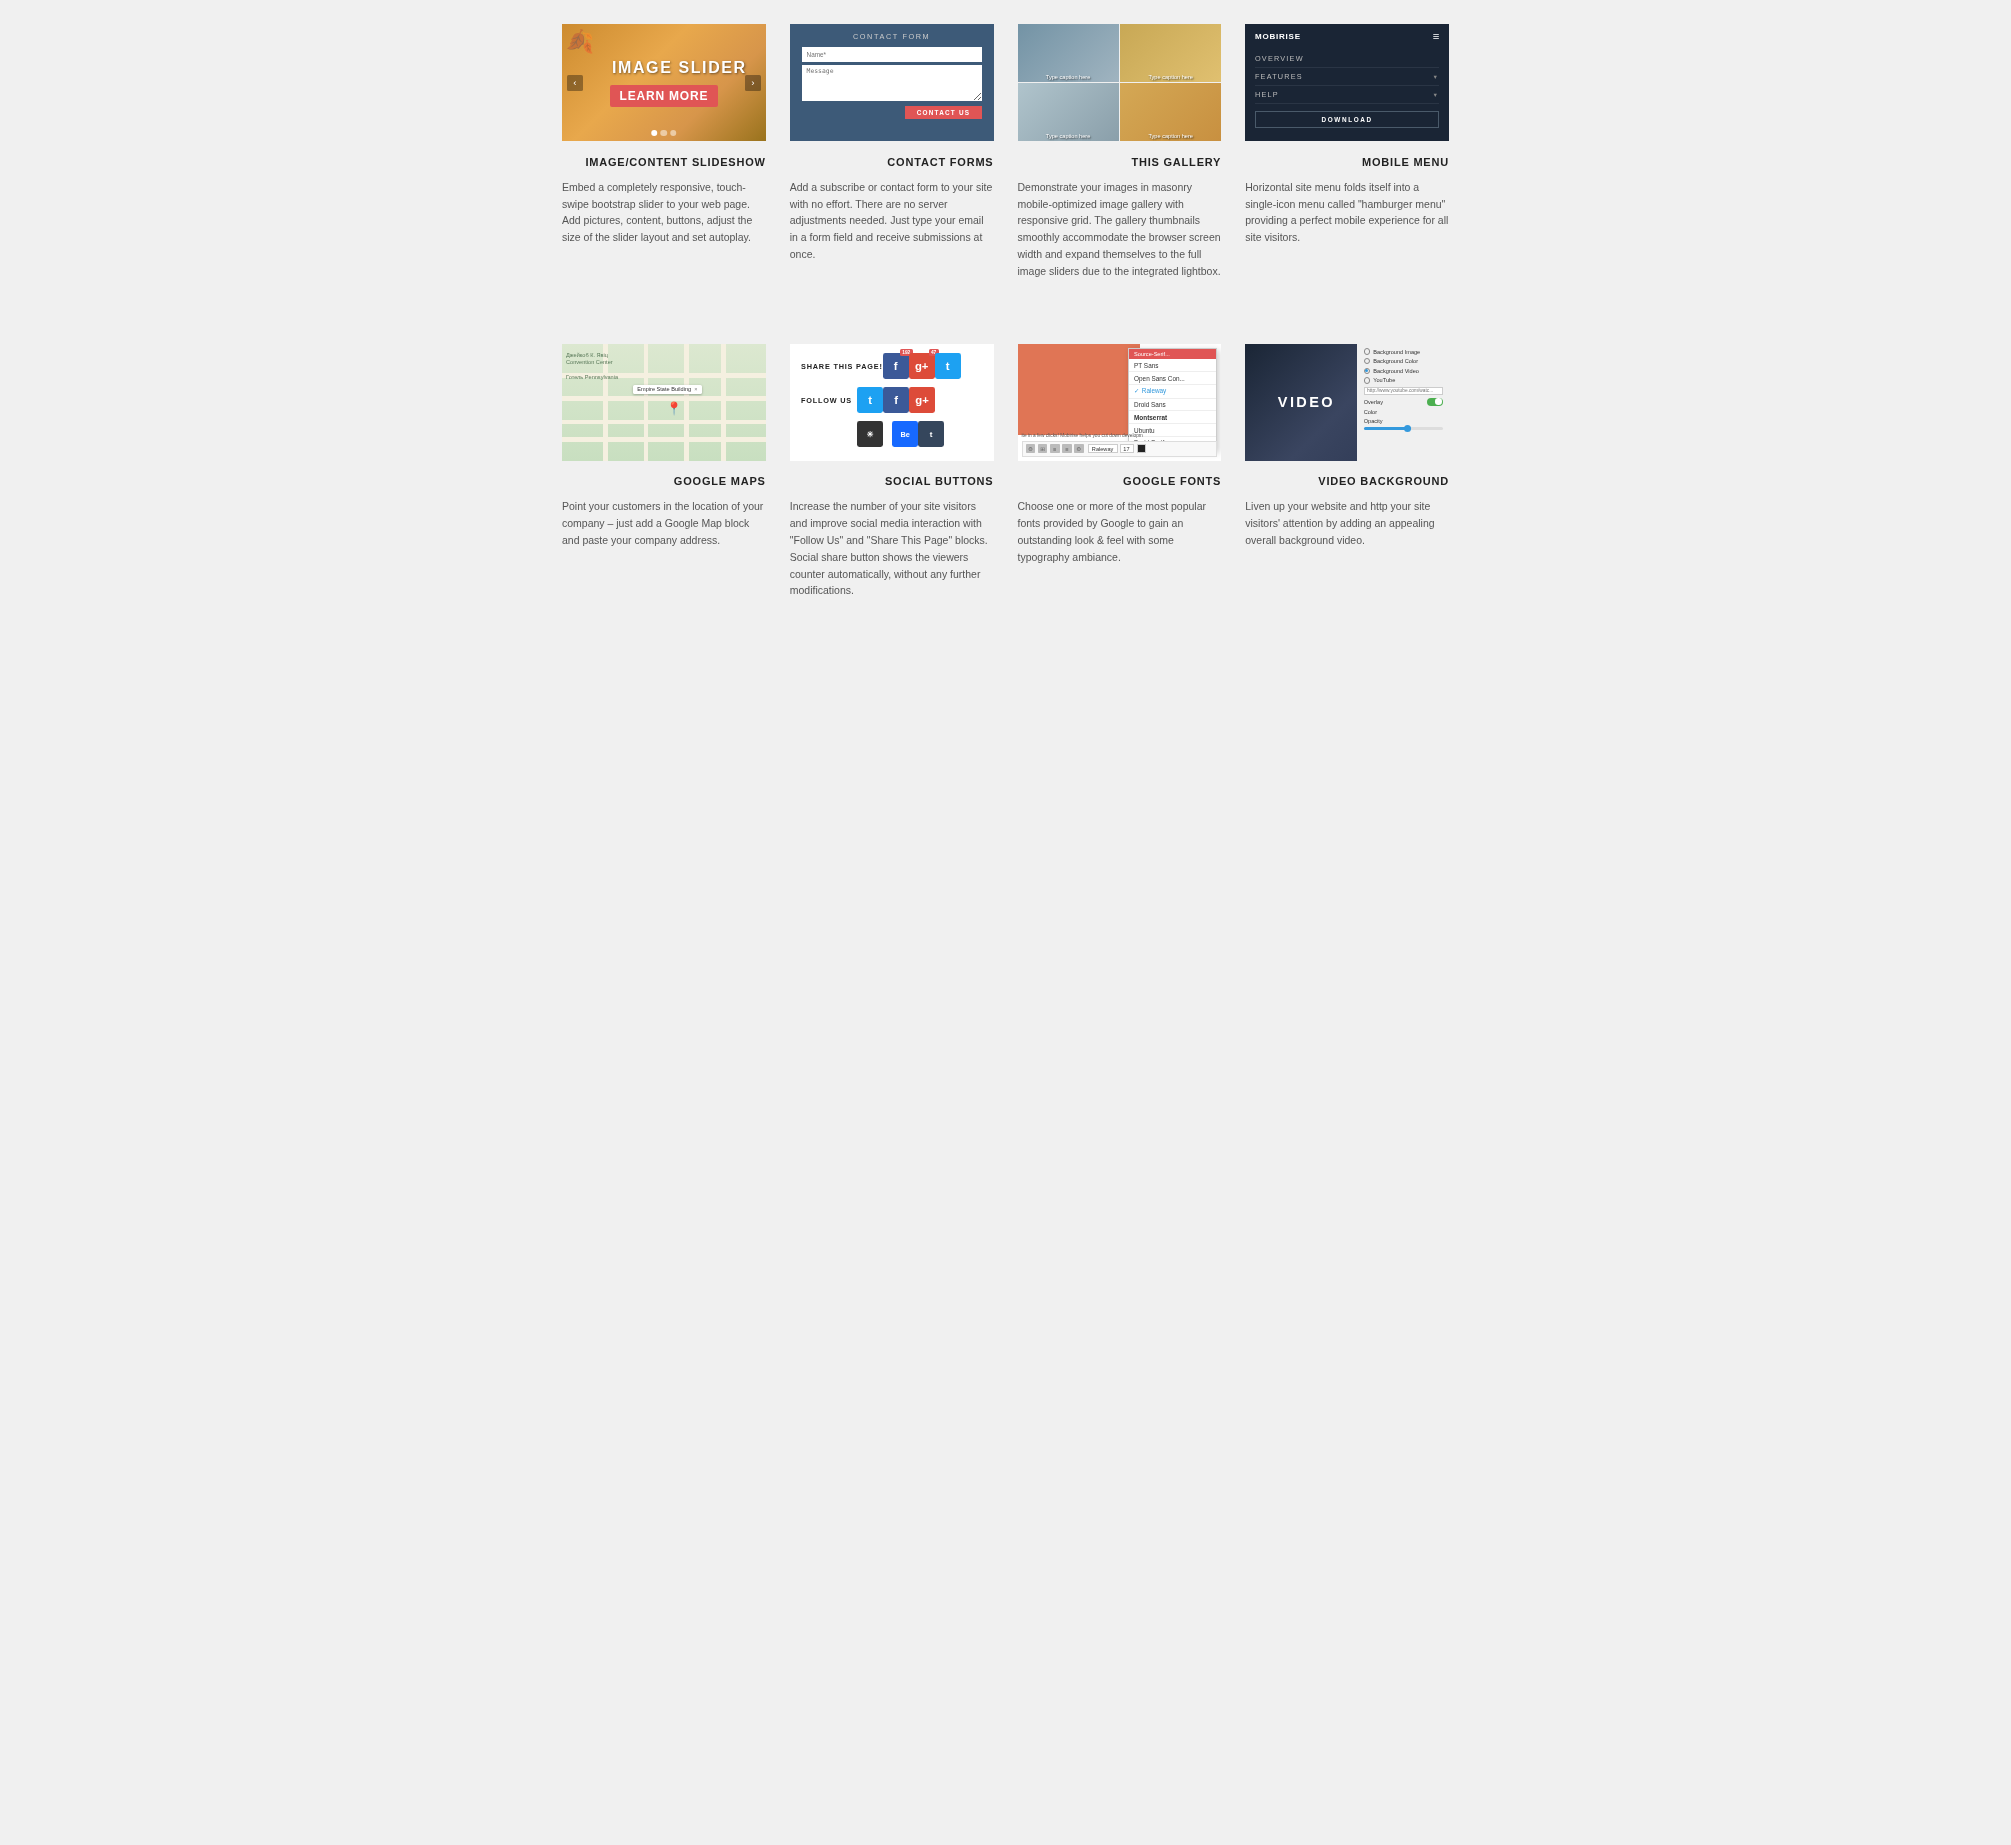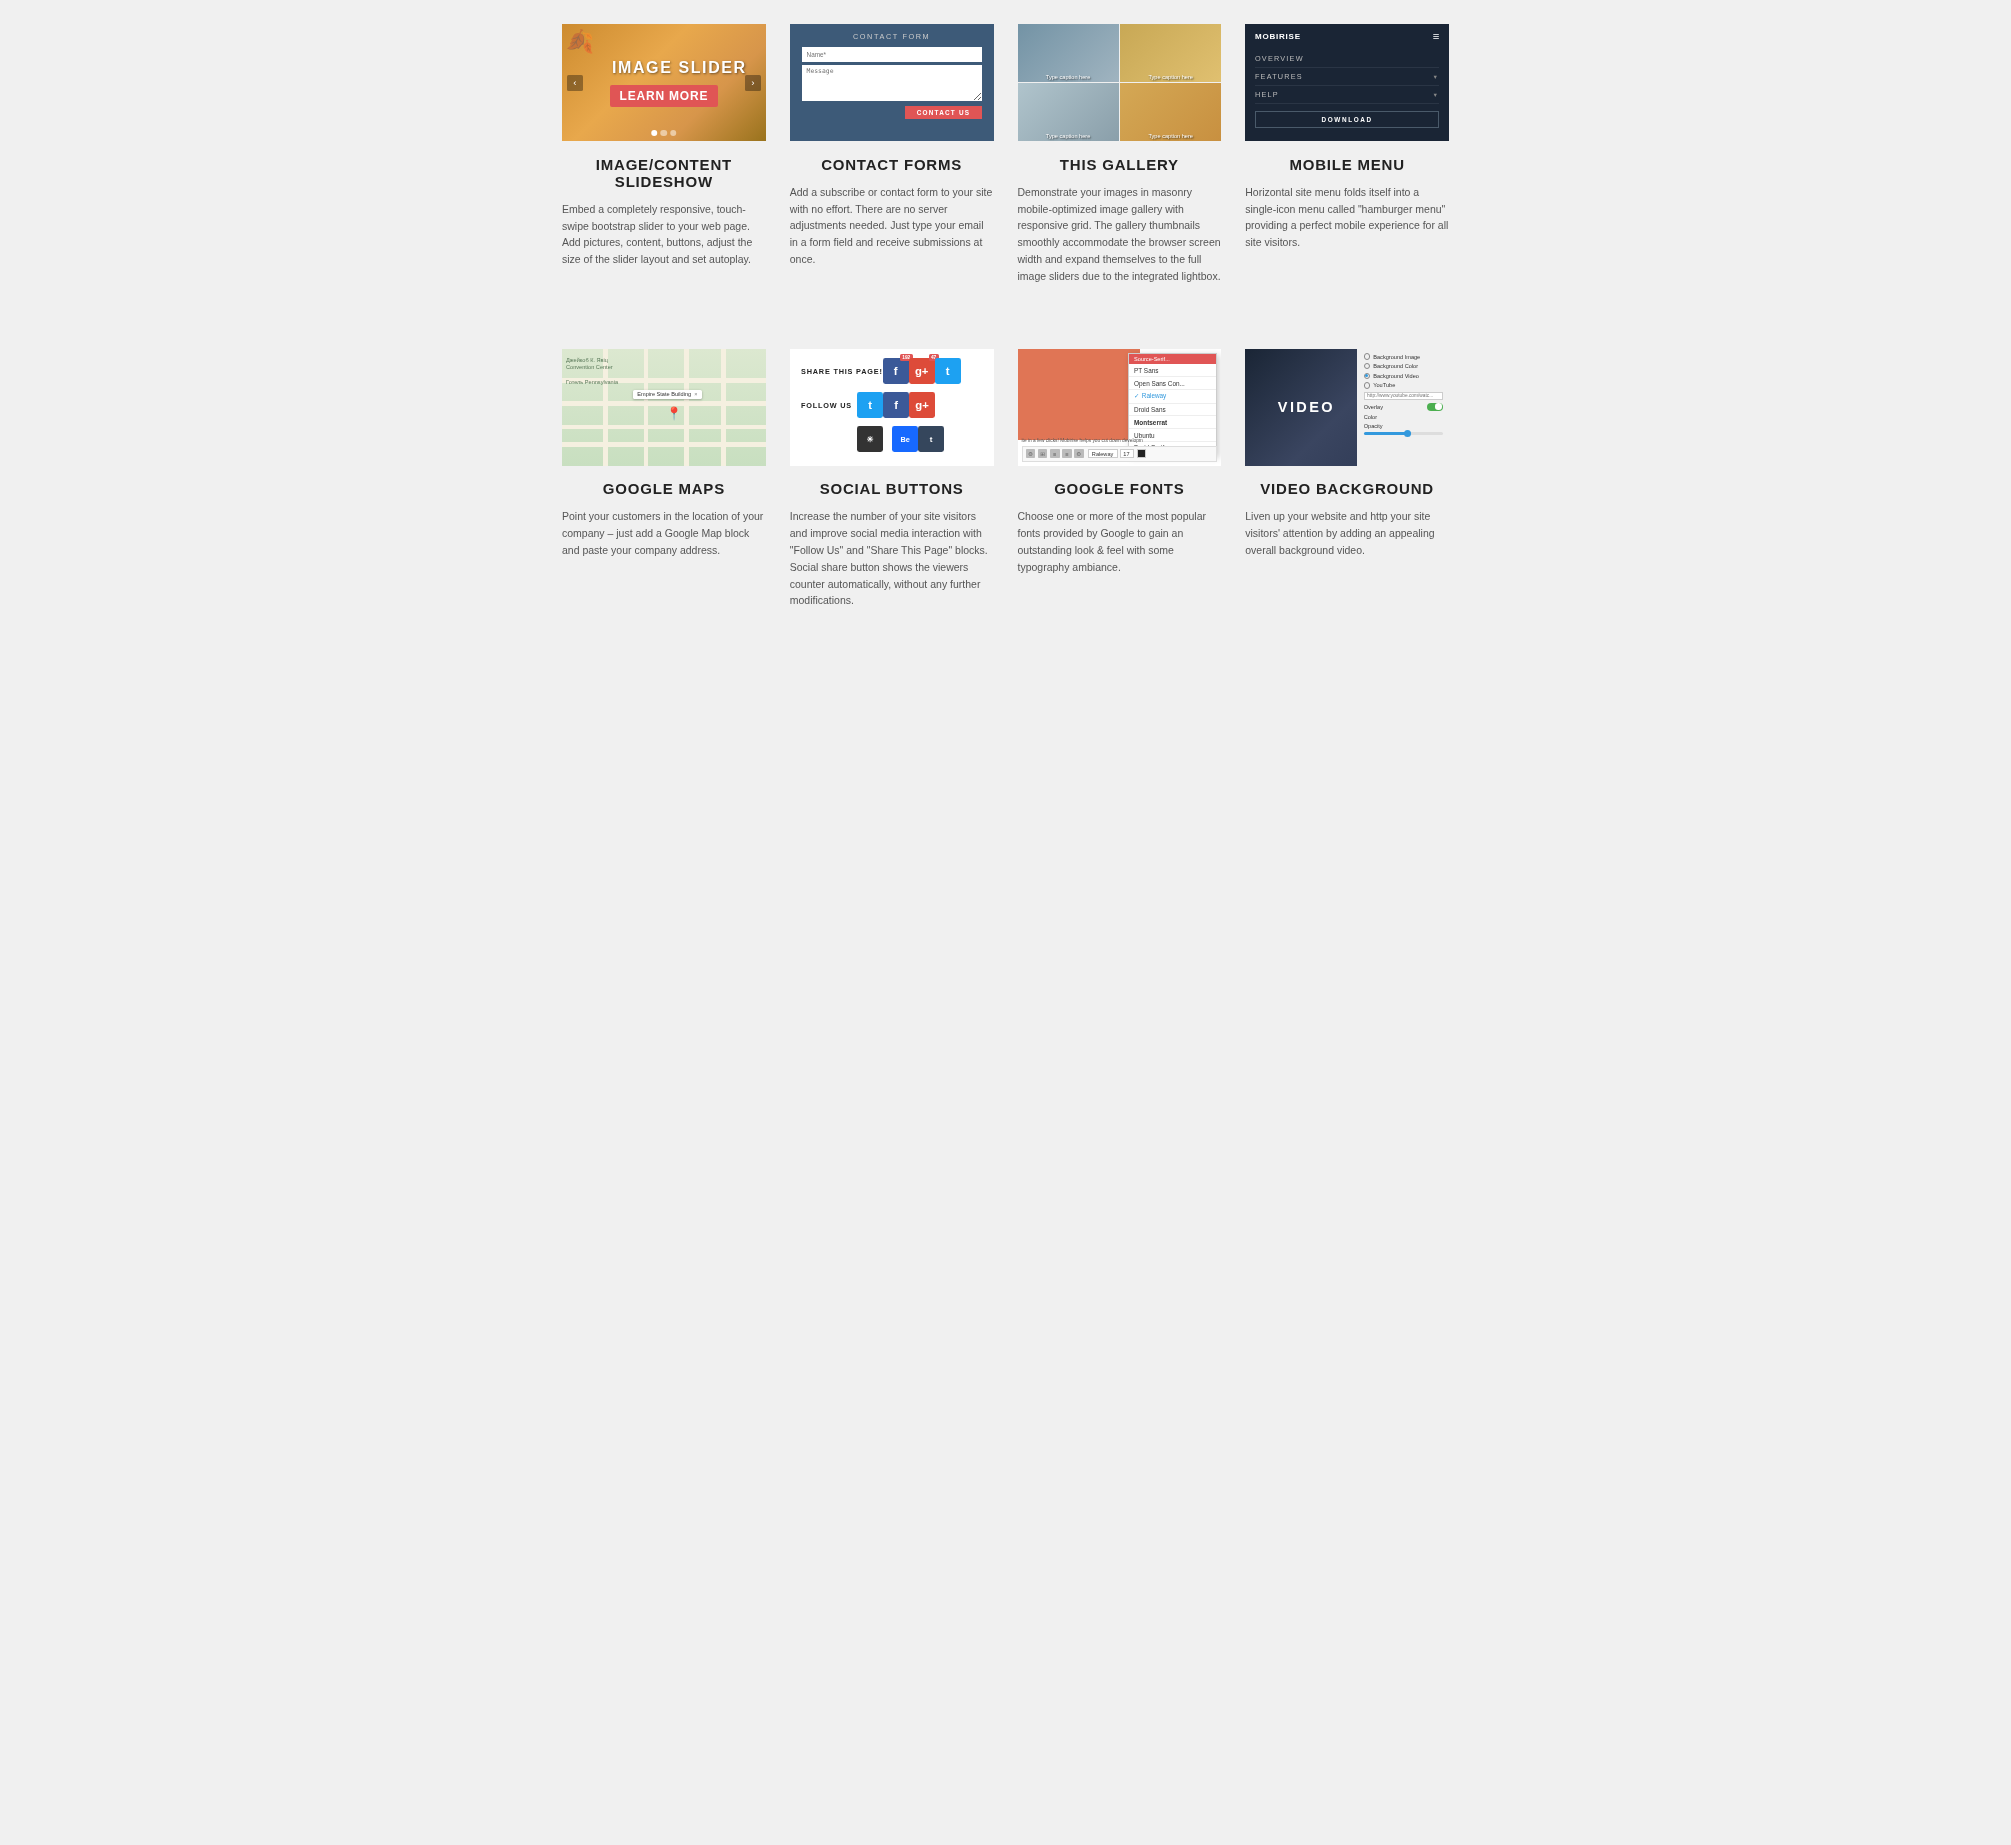--- a/index.html
+++ b/index.html
@@ -21,26 +21,26 @@
       flex-direction: column;
     }
     .card-image {
       width: 100%;
       height: 117px;
       margin-bottom: 14.5px;
       overflow: hidden;
       position: relative;
     }
     .card-title {
-      font-size: 15px;
+      font-size: 11px;
       font-weight: 700;
       letter-spacing: 0.8px;
       margin-bottom: 11.3px;
       color: #222;
-      text-align: center;
+      text-align: right;
     }
     .card-text {
       font-size: 10.5px;
       color: #555;
       line-height: 1.6;
     }
 
     
     .slider-preview {
       background: #e8a84c;

